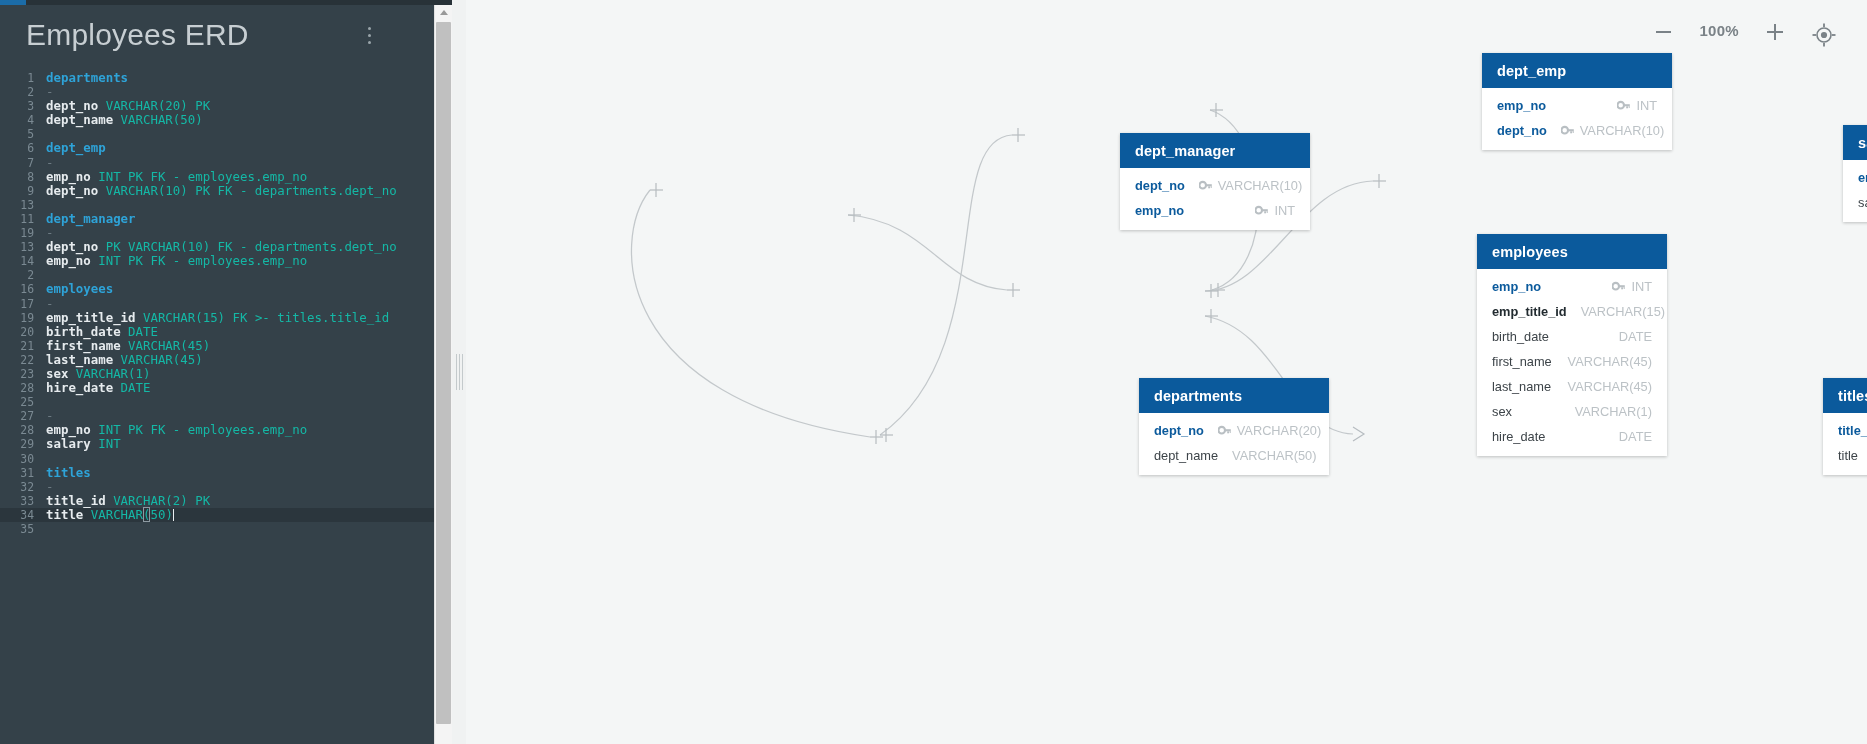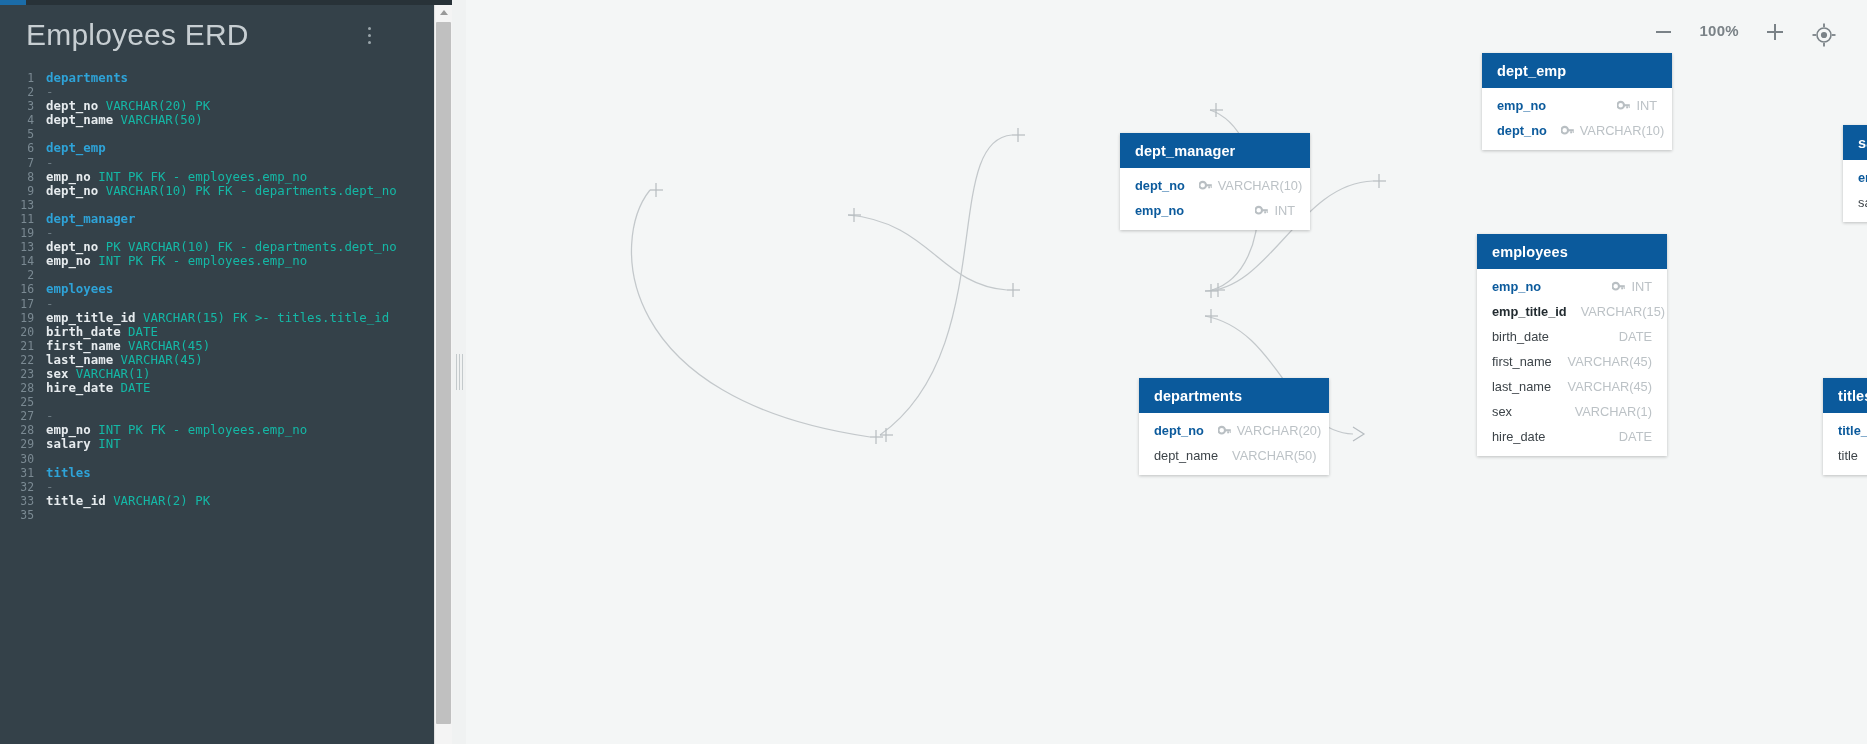--- a/index.html
+++ b/index.html
@@ -232,20 +232,21 @@
         <div class="code-line"><span class="ln">23</span><span class="code-txt"><span class="tok-col">sex</span><span class="tok-type"> VARCHAR(1)</span></span></div>
         <div class="code-line"><span class="ln">28</span><span class="code-txt"><span class="tok-col">hire_date</span><span class="tok-type"> DATE</span></span></div>
         <div class="code-line"><span class="ln">25</span><span class="code-txt"></span></div>
         <div class="code-line"><span class="ln">27</span><span class="code-txt"><span class="tok-dash">-</span></span></div>
         <div class="code-line"><span class="ln">28</span><span class="code-txt"><span class="tok-col">emp_no</span><span class="tok-type"> INT PK FK - employees.emp_no</span></span></div>
         <div class="code-line"><span class="ln">29</span><span class="code-txt"><span class="tok-col">salary</span><span class="tok-type"> INT</span></span></div>
         <div class="code-line"><span class="ln">30</span><span class="code-txt"></span></div>
         <div class="code-line"><span class="ln">31</span><span class="code-txt"><span class="tok-table">titles</span></span></div>
         <div class="code-line"><span class="ln">32</span><span class="code-txt"><span class="tok-dash">-</span></span></div>
         <div class="code-line"><span class="ln">33</span><span class="code-txt"><span class="tok-col">title_id</span><span class="tok-type"> VARCHAR(2) PK</span></span></div>
+        <div class="code-line active"><span class="ln">34</span><span class="code-txt"><span class="tok-col">title</span><span class="tok-type"> VARCHAR</span><span class="tok-type paren-match">(</span><span class="tok-type">50)</span><span class="caret"></span></span></div>
         <div class="code-line"><span class="ln">35</span><span class="code-txt"></span></div>
       </div>
 
     <div id="editor-scroll">
       <div class="sb-arrow"></div>
       <div class="sb-thumb"></div>
     </div>
   </div>
 
   <div id="splitter">

